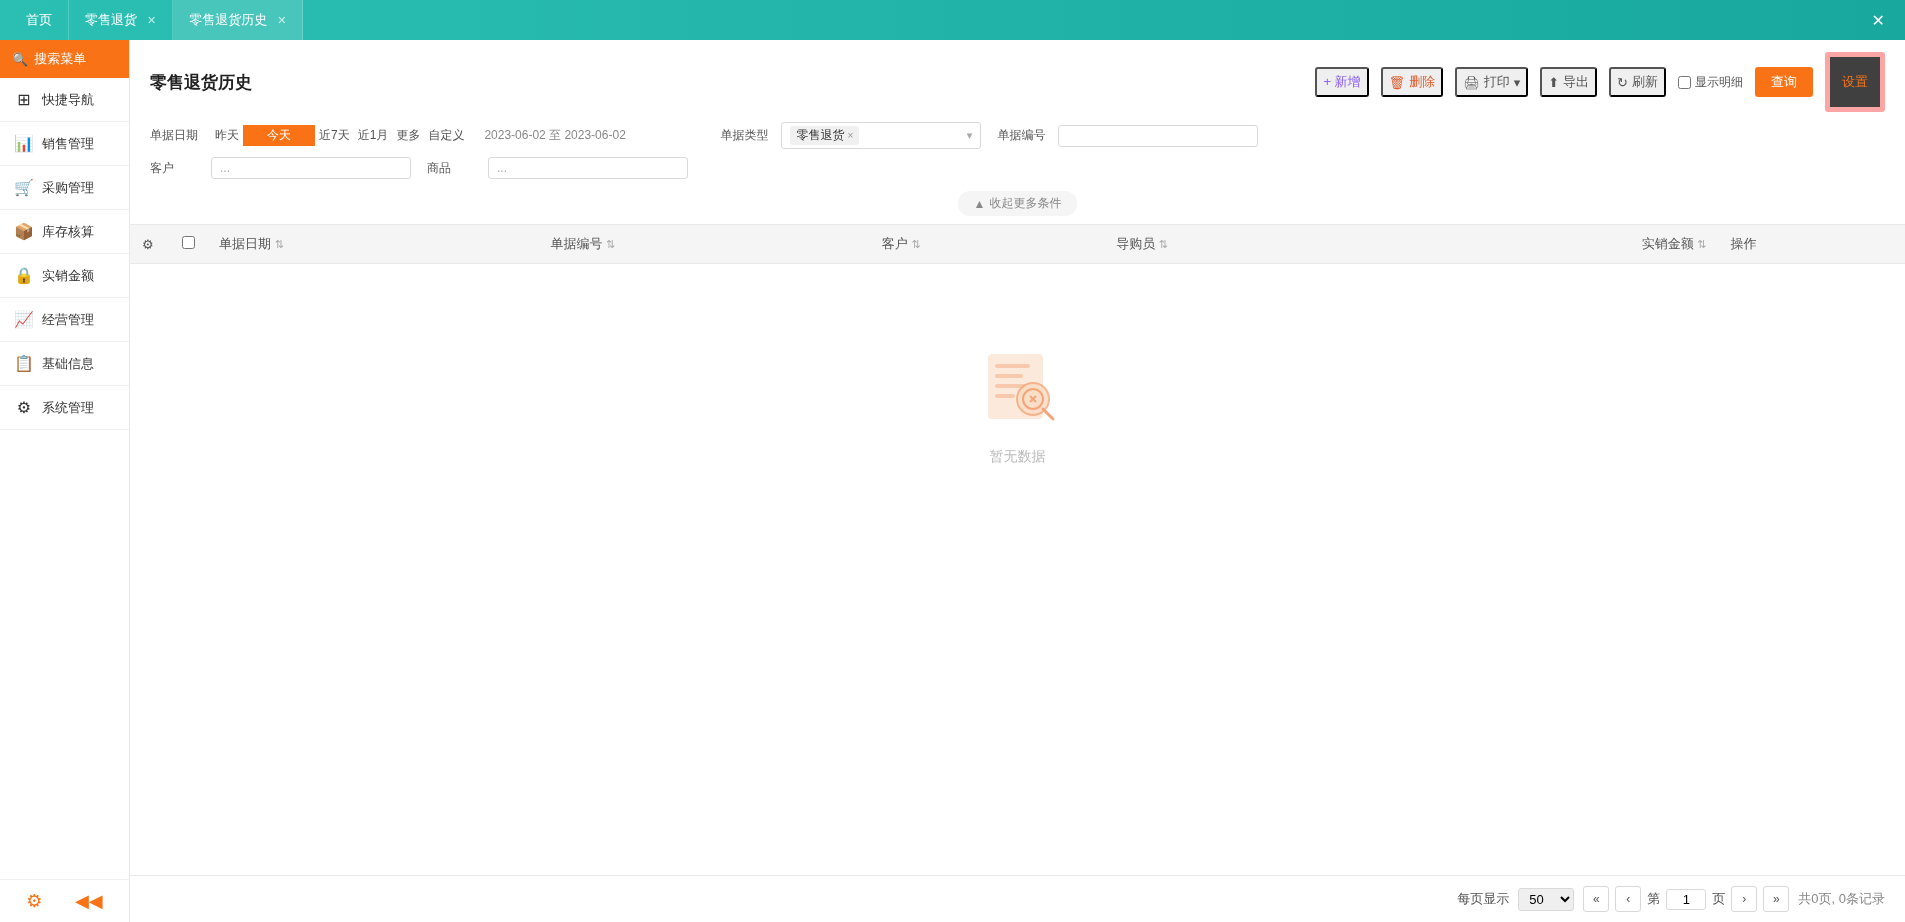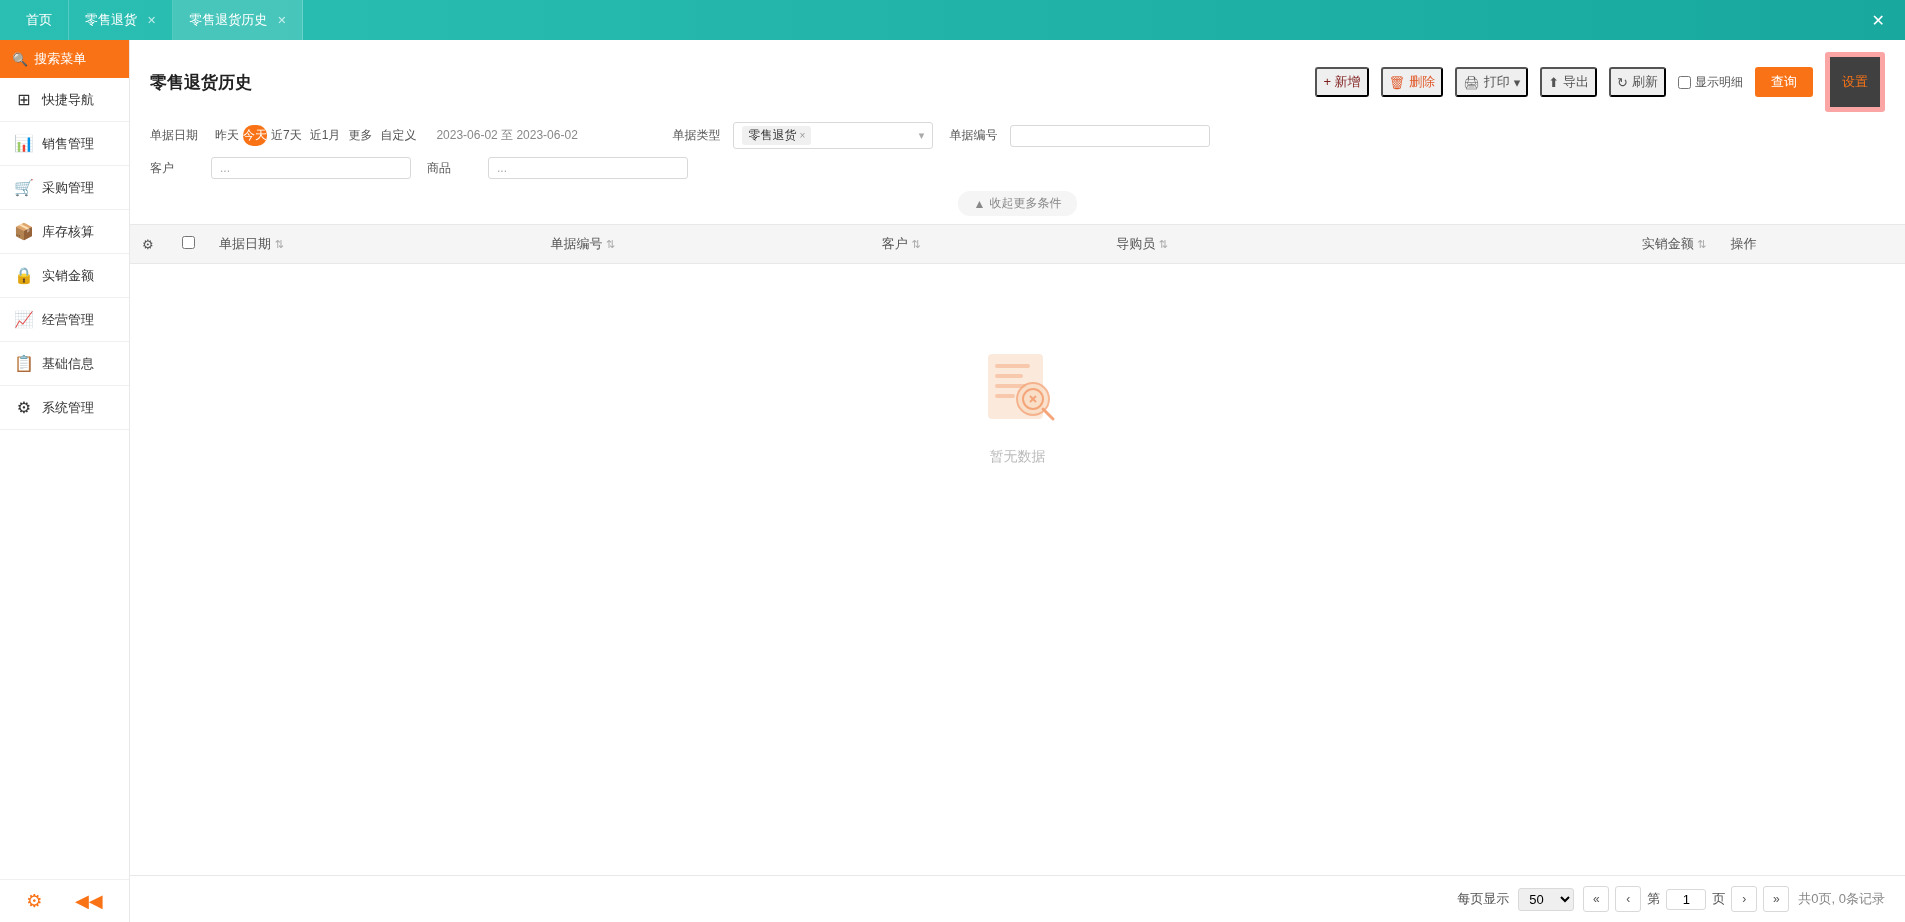--- a/index.html
+++ b/index.html
@@ -134,21 +134,21 @@
     .toolbar-btn {
       display: flex;
       align-items: center;
       gap: 4px;
       font-size: 13px;
       color: #555;
       cursor: pointer;
       padding: 4px 6px;
       border-radius: 3px;
     }
-    .toolbar-btn.add { color: #7f1d1d; }
+    .toolbar-btn.add { color: #8b5cf6; }
     .toolbar-btn.del { color: #e05a2b; }
     .btn-query {
       background: #f97316;
       color: #fff;
       border: none;
       padding: 6px 16px;
       border-radius: 3px;
       cursor: pointer;
       font-size: 13px;
     }
@@ -199,22 +199,22 @@
     }
     .date-option {
       font-size: 12px;
       color: #555;
       cursor: pointer;
       padding: 2px 4px;
     }
     .date-option.active {
       background: #f97316;
       color: #fff;
-      border-radius: 10px;
-      padding: 2px 0;
+      border-radius: 0;
+      padding: 2px 24px;
     }
     .date-range {
       font-size: 12px;
       color: #888;
     }
     .filter-select {
       display: flex;
       align-items: center;
       border: 1px solid #d9d9d9;
       border-radius: 3px;

